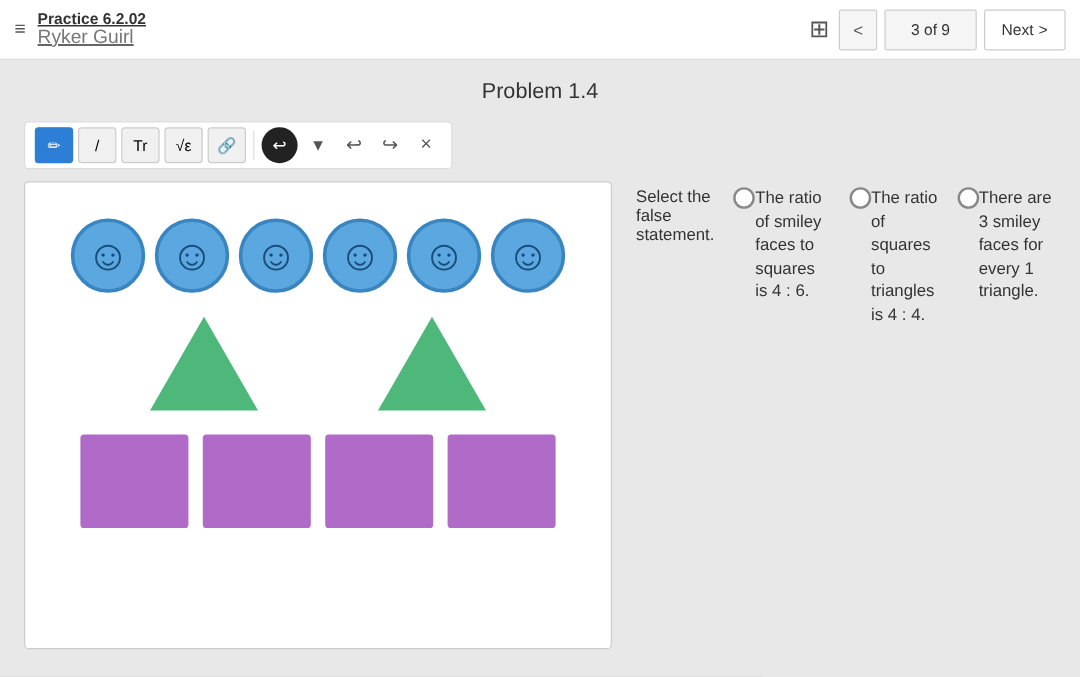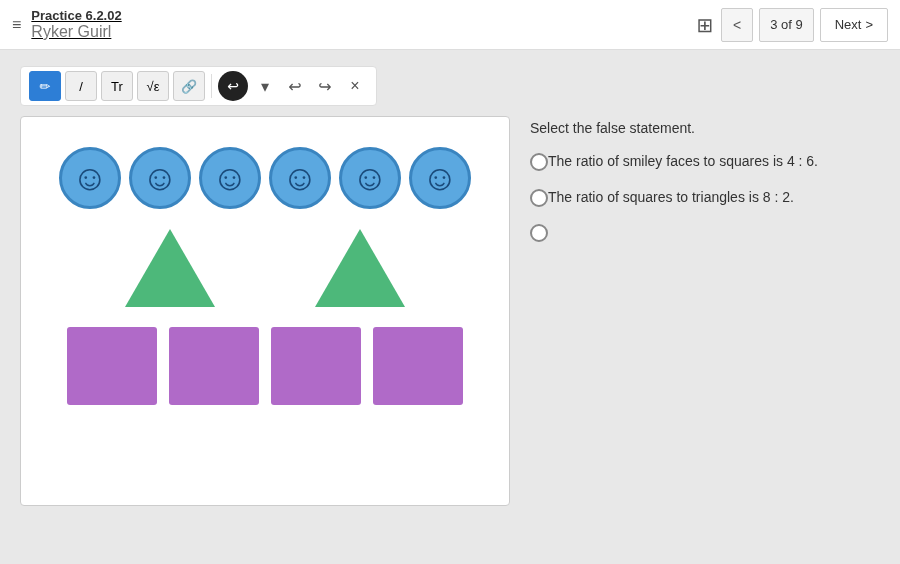--- a/index.html
+++ b/index.html
@@ -72,21 +72,21 @@
       align-items: center;
       justify-content: center;
       font-size: 14px;
       color: #555;
       border-radius: 2px;
     }
     .page-indicator {
       border: 1px solid #ccc;
       background: #f5f5f5;
       height: 34px;
-      padding: 0 10px;
+      padding: 0 21px;
       display: flex;
       align-items: center;
       font-size: 13px;
       color: #333;
       border-radius: 2px;
     }
     .next-btn {
       height: 34px;
       padding: 0 14px;
       background: #fff;
@@ -252,21 +252,21 @@
       width: 90px;
       height: 78px;
       background: #b06ac8;
       border-radius: 3px;
     }
 
     
     .right-panel {
       flex: 1;
       display: flex;
-      flex-direction: column;
+      flex-direction: row;
       gap: 16px;
       padding-top: 4px;
     }
     .instruction-text {
       font-size: 14px;
       color: #333;
     }
     .option-row {
       display: flex;
       align-items: flex-start;
@@ -304,20 +304,21 @@
     <div class="page-indicator">3 of 9</div>
     <button class="next-btn">
       <span>Next</span>
       <span>&gt;</span>
     </button>
   </div>
 </div>
 
 <div class="main-content">
 
+  <div class="problem-title">Problem 1.4</div>
 
   <div class="toolbar">
     <button class="toolbar-btn active">
       <span>✏</span>
     </button>
     <button class="toolbar-btn">
       <span>/</span>
     </button>
     <button class="toolbar-btn">
       <span>Tr</span>
@@ -376,22 +377,23 @@
     <div class="right-panel">
       <span class="instruction-text">Select the false statement.</span>
 
       <div class="option-row">
         <div class="radio-circle"></div>
         <span class="option-text">The ratio of smiley faces to squares is 4 : 6.</span>
       </div>
 
       <div class="option-row">
         <div class="radio-circle"></div>
-        <span class="option-text">The ratio of squares to triangles is 8 : 2.</span>
+        <span class="option-text">The ratio of squares to triangles is 4 : 4.</span>
       </div>
 
       <div class="option-row">
         <div class="radio-circle"></div>
+        <span class="option-text">There are 3 smiley faces for every 1 triangle.</span>
       </div>
     </div>
 
   </div>
 </div>
 
 </body></html>

